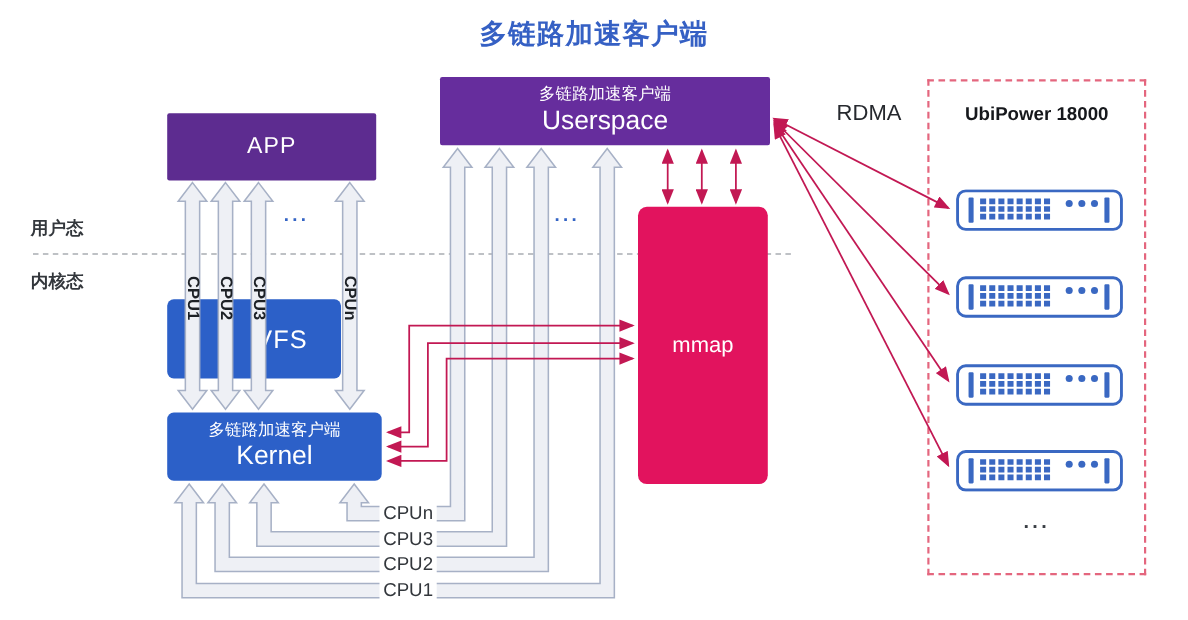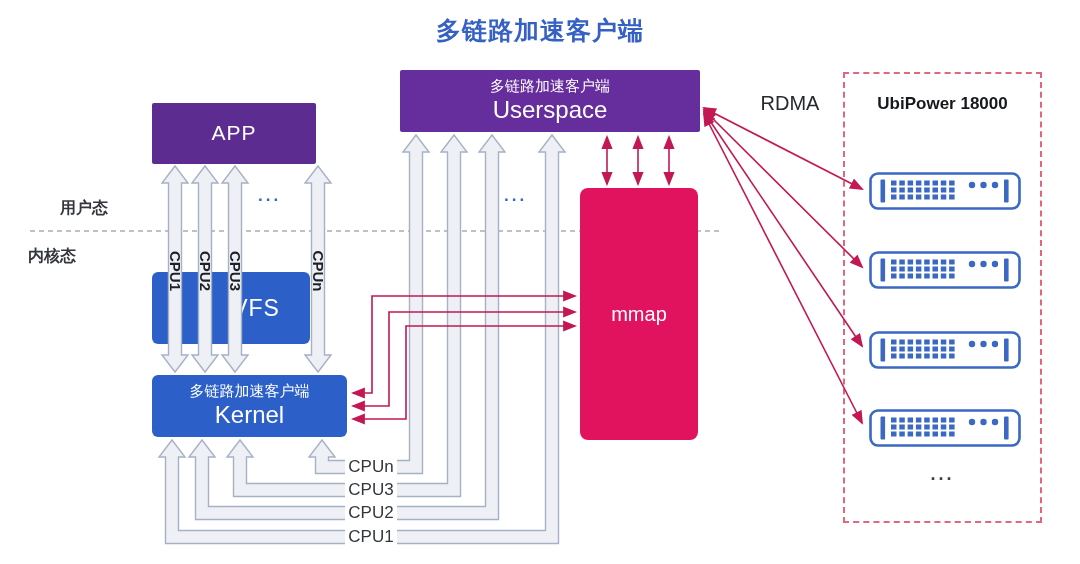--- a/index.html
+++ b/index.html
@@ -6,21 +6,21 @@
   #stage{
     position:relative;width:1080px;height:564px;overflow:hidden;background:#fff;
     font-family:"Liberation Sans","DejaVu Sans",sans-serif;
   }
   .abs{position:absolute;}
   svg.layer{position:absolute;left:0;top:0;width:1080px;height:564px;pointer-events:none;}
 
   
   .box{position:absolute;display:flex;flex-direction:column;align-items:center;justify-content:center;
        color:#fff;text-align:center;line-height:1.25;}
-  #app-box{left:152px;top:103px;width:164px;height:61px;background:var(--purple-app);
+  #app-box{left:152px;top:103px;width:190px;height:61px;background:var(--purple-app);
            font-size:21px;letter-spacing:1px;border-radius:2px;text-align:right;}
   #userspace-box{left:400px;top:70px;width:300px;height:62px;background:var(--purple-userspace);border-radius:2px;}
   #vfs-box{left:152px;top:272px;width:158px;height:72px;background:var(--blue-box);border-radius:6px;
            font-size:23px;letter-spacing:1px;padding-left:50px;box-sizing:border-box;}
   #kernel-box{left:152px;top:375px;width:195px;height:62px;background:var(--blue-box);border-radius:6px;}
   #mmap-box{left:580px;top:188px;width:118px;height:252px;background:var(--pink-mmap);border-radius:8px;
             font-size:20px;}
   .cjk-line{font-size:15px;}
   .latin-line{font-size:24px;}
 
@@ -31,21 +31,21 @@
   .server{position:absolute;left:24px;width:152px;height:38px;}
   .server svg{display:block;width:152px;height:38px;}
   .srv-stroke{fill:none;stroke:var(--server-blue);stroke-width:2.6;}
   .srv-fill{fill:var(--server-blue);}
   .srv-dash{stroke:var(--server-blue);stroke-width:5.2;stroke-dasharray:5.5 2.8;fill:none;}
   #ubipower-ellipsis{left:0;top:390px;width:100%;text-align:center;font-size:18px;font-weight:bold;
                      letter-spacing:3px;color:#3a3f45;}
 
   
   .mode-label{font-size:16px;font-weight:bold;color:#33373c;}
-  #user-mode-label{left:28px;top:198px;margin-left:32px;}
+  #user-mode-label{left:28px;top:198px;}
   #kernel-mode-label{left:28px;top:246px;}
   #diagram-title{left:290px;top:14px;width:500px;text-align:center;font-size:25px;font-weight:bold;
                  color:var(--title-blue);letter-spacing:1px;}
   #rdma-label{left:745px;top:92px;width:90px;text-align:center;font-size:20px;color:#26292e;}
   .cpu-rot{width:50px;height:16px;text-align:center;font-size:15px;font-weight:bold;color:#1d2126;
            transform:rotate(90deg);line-height:16px;}
   .cpu-loop{width:52px;text-align:center;font-size:17px;color:#33373c;background:#fff;line-height:20px;}
   .dots{font-size:17px;font-weight:bold;letter-spacing:3px;color:var(--ellipsis-blue);}
 
   

